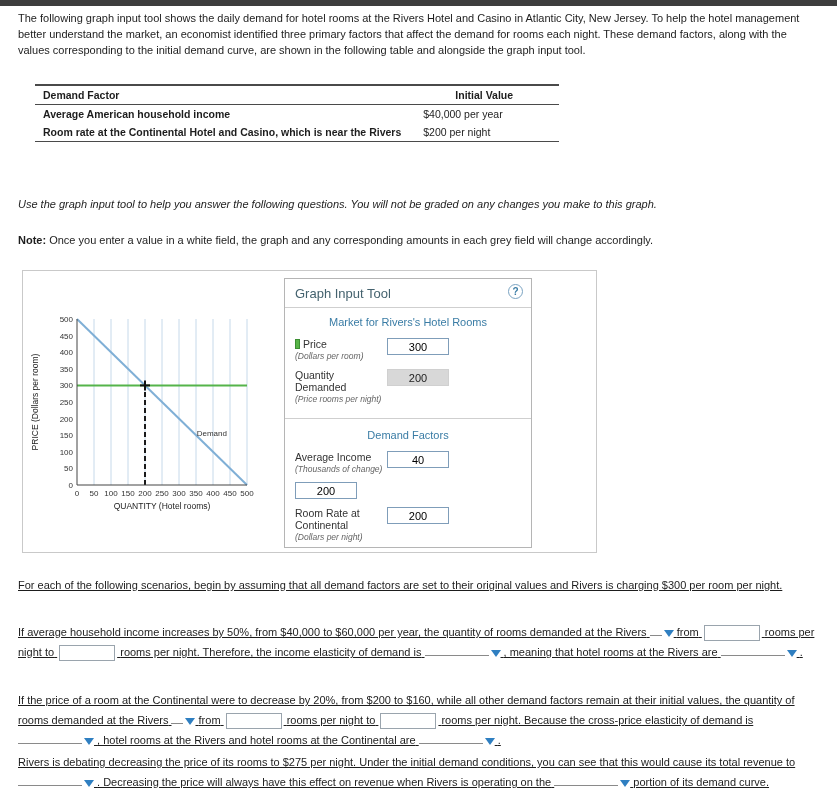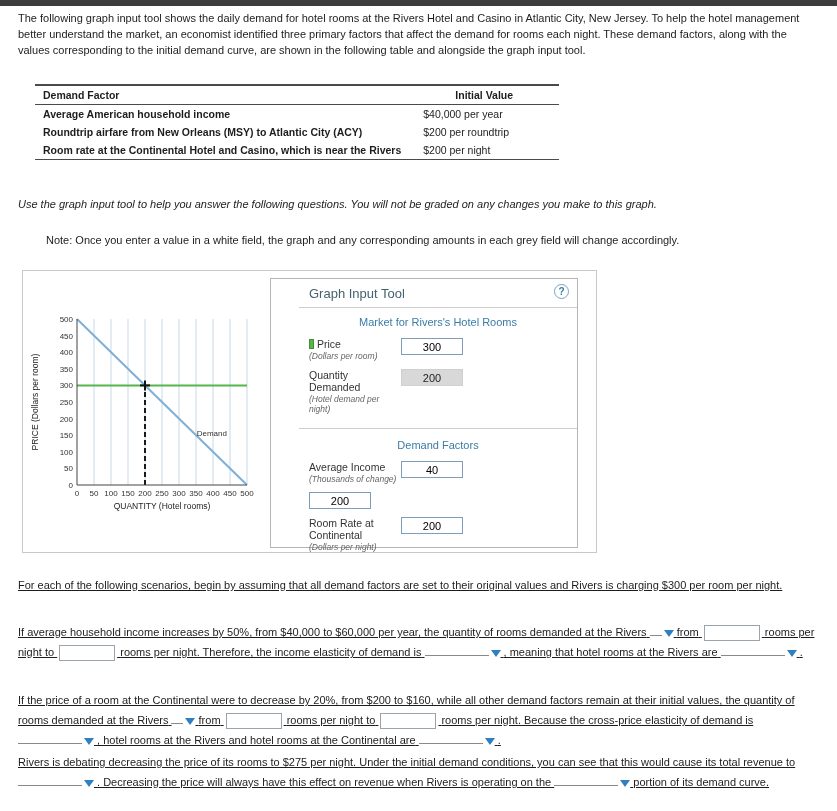--- a/index.html
+++ b/index.html
@@ -4,42 +4,42 @@
 <style>
   * { margin:0; padding:0; box-sizing:border-box; }
   html,body { width:837px; height:811px; background:#ffffff; overflow:hidden; }
   body { font-family:"Liberation Sans", sans-serif; font-size:11px; color:#1d1d1d; position:relative; }
 
   .topbar { position:absolute; top:0; left:0; width:837px; height:6px; background:#3d3d3d; }
 
   .abs { position:absolute; left:18px; width:802px; }
   .para { line-height:16px; }
   .italic { font-style:italic; }
-  .bold { font-weight:normal;margin-left:28px; }
+  .bold { font-weight:bold; }
 
   #intro { top:10px; }
   #use-note { top:196px; }
   #note { top:232px; }
 
   
   #factor-table { position:absolute; top:84px; left:35px; border-collapse:collapse;
                   border-top:2px solid #4a4a4a; border-bottom:1px solid #4a4a4a; }
   #factor-table th, #factor-table td { font-size:10.5px; padding:3px 8px; white-space:nowrap; text-align:left; }
   #factor-table thead th { border-bottom:1px solid #4a4a4a; font-weight:bold; }
   #factor-table th.val-col { text-align:center; width:150px; }
   #factor-table td.factor { font-weight:bold; }
   #factor-table td.value { padding-left:14px; }
 
   
   .panel { position:absolute; left:22px; top:270px; width:575px; height:283px;
            border:1px solid #c9c9c9; background:#fff; }
   #demand-chart { position:absolute; left:4px; top:40px; }
 
-  .tool { position:absolute; left:247px; top:7px; width:308px; height:270px;
-          border:1px solid #b5b5b5; background:#fff;padding-left:28px; }
+  .tool { position:absolute; left:261px; top:7px; width:248px; height:270px;
+          border:1px solid #b5b5b5; background:#fff; }
   .tool-header { position:relative; padding:7px 10px 6px; font-size:13px; color:#44626e;
                  border-bottom:1px solid #cfcfcf; }
   .help { position:absolute; right:8px; top:5px; width:15px; height:15px;
           border:1px solid #7aa3c2; border-radius:50%; color:#3a7ca5; font-size:10px;
           font-weight:bold; text-align:center; line-height:13px; cursor:pointer; background:#fff; }
   .tool-section { padding:8px 10px 4px; }
   .sec-title { color:#3a7ca5; font-size:11px; margin-bottom:10px;text-align:center; }
   .sec-divider { border-top:1px solid #cfcfcf; margin:2px 0; }
   .trow { display:flex; align-items:flex-start; margin-bottom:8px; }
   .lbl { width:92px; font-size:10.5px; color:#333; line-height:12px; }
@@ -77,24 +77,20 @@
   <thead>
     <tr>
       <th>Demand Factor</th>
       <th class="val-col">Initial Value</th>
     </tr>
   </thead>
   <tbody>
     <tr>
       <td class="factor">Average American household income</td>
       <td class="value">$40,000 per year</td>
-    </tr>
-    <tr>
-      <td class="factor">Roundtrip airfare from New Orleans (MSY) to Atlantic City (ACY)</td>
-      <td class="value">$200 per roundtrip</td>
     </tr>
     <tr>
       <td class="factor">Room rate at the Continental Hotel and Casino, which is near the Rivers</td>
       <td class="value">$200 per night</td>
     </tr>
   </tbody>
 </table>
 
 <p class="abs para italic" id="use-note">Use the graph input tool to help you answer the following questions. You will not be graded on any changes you make to this graph.</p>
 
@@ -162,21 +158,21 @@
         <div class="lbl">
           <span class="chip"></span><span>Price</span>
           <div class="cap">(Dollars per room)</div>
         </div>
         <input type="text" class="field white" value="300" style="">
       </div>
 
       <div class="trow">
         <div class="lbl">
           <span>Quantity Demanded</span>
-          <div class="cap">(Hotel demand per night)</div>
+          <div class="cap">(Price rooms per night)</div>
         </div>
         <input type="text" class="field grey" readonly="" value="200" style="">
       </div>
     </div>
 
     <div class="sec-divider"></div>
 
     <div class="tool-section">
       <div class="sec-title">Demand Factors</div>
 

